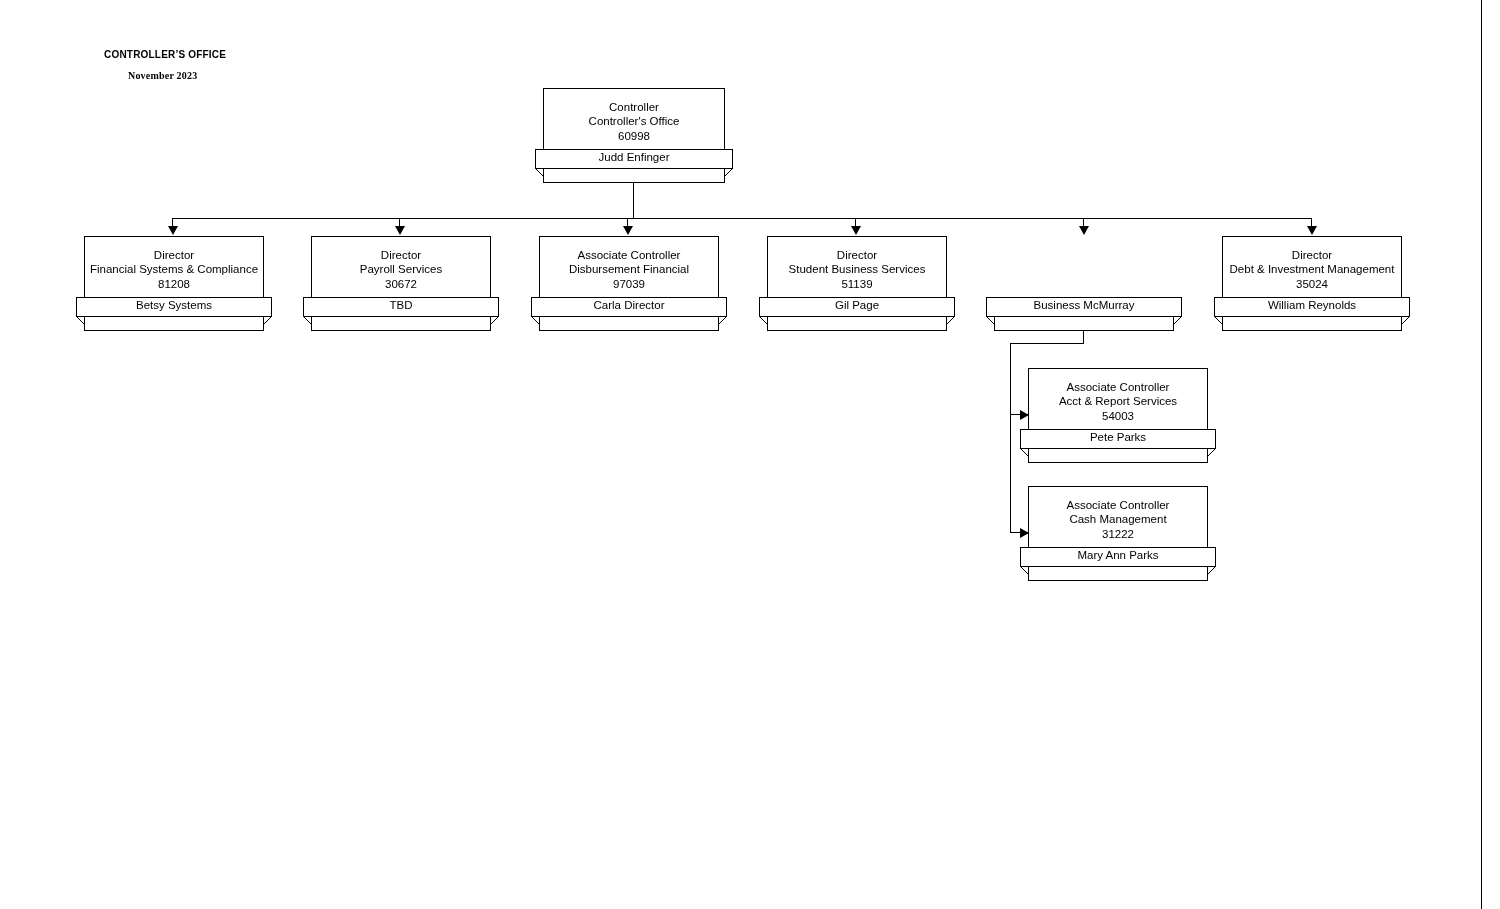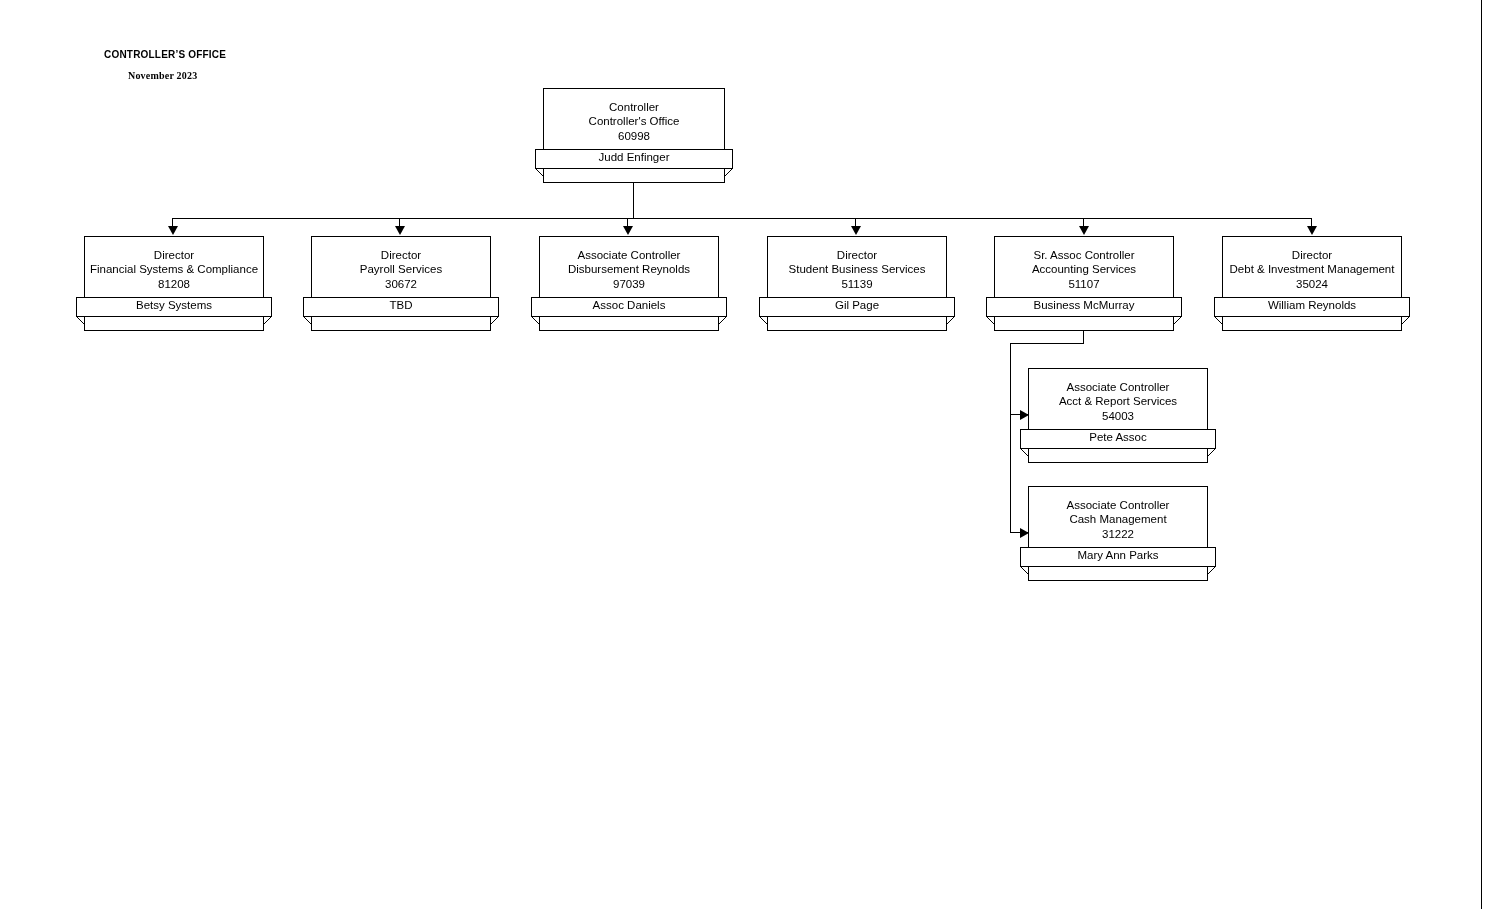--- a/index.html
+++ b/index.html
@@ -244,35 +244,35 @@
     </div>
     <div class="namebar">
       <span>TBD</span>
     </div>
   </div>
 
   <div class="node" style="left:531px; top:236px; width:196px; height:95px;">
     <div class="plate"></div>
     <div class="body">
       <div class="row">Associate Controller</div>
-      <div class="row">Disbursement Reynolds</div>
+      <div class="row">Disbursement Financial</div>
       <div class="row">97039</div>
     </div>
     <div class="notch left">
       <svg width="9" height="9" viewBox="0 0 9 9">
           <path d="M0.5 0.5 L8.5 8.5" stroke="#000" stroke-width="1" fill="none"></path>
         </svg>
     </div>
     <div class="notch right">
       <svg width="9" height="9" viewBox="0 0 9 9">
           <path d="M8.5 0.5 L0.5 8.5" stroke="#000" stroke-width="1" fill="none"></path>
         </svg>
     </div>
     <div class="namebar">
-      <span>Assoc Daniels</span>
+      <span>Carla Director</span>
     </div>
   </div>
 
   <div class="node" style="left:759px; top:236px; width:196px; height:95px;">
     <div class="plate"></div>
     <div class="body">
       <div class="row">Director</div>
       <div class="row">Student Business Services</div>
       <div class="row">51139</div>
     </div>
@@ -286,25 +286,20 @@
           <path d="M8.5 0.5 L0.5 8.5" stroke="#000" stroke-width="1" fill="none"></path>
         </svg>
     </div>
     <div class="namebar">
       <span>Gil Page</span>
     </div>
   </div>
 
   <div class="node" style="left:986px; top:236px; width:196px; height:95px;">
     <div class="plate"></div>
-    <div class="body">
-      <div class="row">Sr. Assoc Controller</div>
-      <div class="row">Accounting Services</div>
-      <div class="row">51107</div>
-    </div>
     <div class="notch left">
       <svg width="9" height="9" viewBox="0 0 9 9">
           <path d="M0.5 0.5 L8.5 8.5" stroke="#000" stroke-width="1" fill="none"></path>
         </svg>
     </div>
     <div class="notch right">
       <svg width="9" height="9" viewBox="0 0 9 9">
           <path d="M8.5 0.5 L0.5 8.5" stroke="#000" stroke-width="1" fill="none"></path>
         </svg>
     </div>
@@ -346,21 +341,21 @@
       <svg width="9" height="9" viewBox="0 0 9 9">
           <path d="M0.5 0.5 L8.5 8.5" stroke="#000" stroke-width="1" fill="none"></path>
         </svg>
     </div>
     <div class="notch right">
       <svg width="9" height="9" viewBox="0 0 9 9">
           <path d="M8.5 0.5 L0.5 8.5" stroke="#000" stroke-width="1" fill="none"></path>
         </svg>
     </div>
     <div class="namebar">
-      <span>Pete Assoc</span>
+      <span>Pete Parks</span>
     </div>
   </div>
 
   <div class="node" style="left:1020px; top:486px; width:196px; height:95px;">
     <div class="plate"></div>
     <div class="body">
       <div class="row">Associate Controller</div>
       <div class="row">Cash Management</div>
       <div class="row">31222</div>
     </div>

